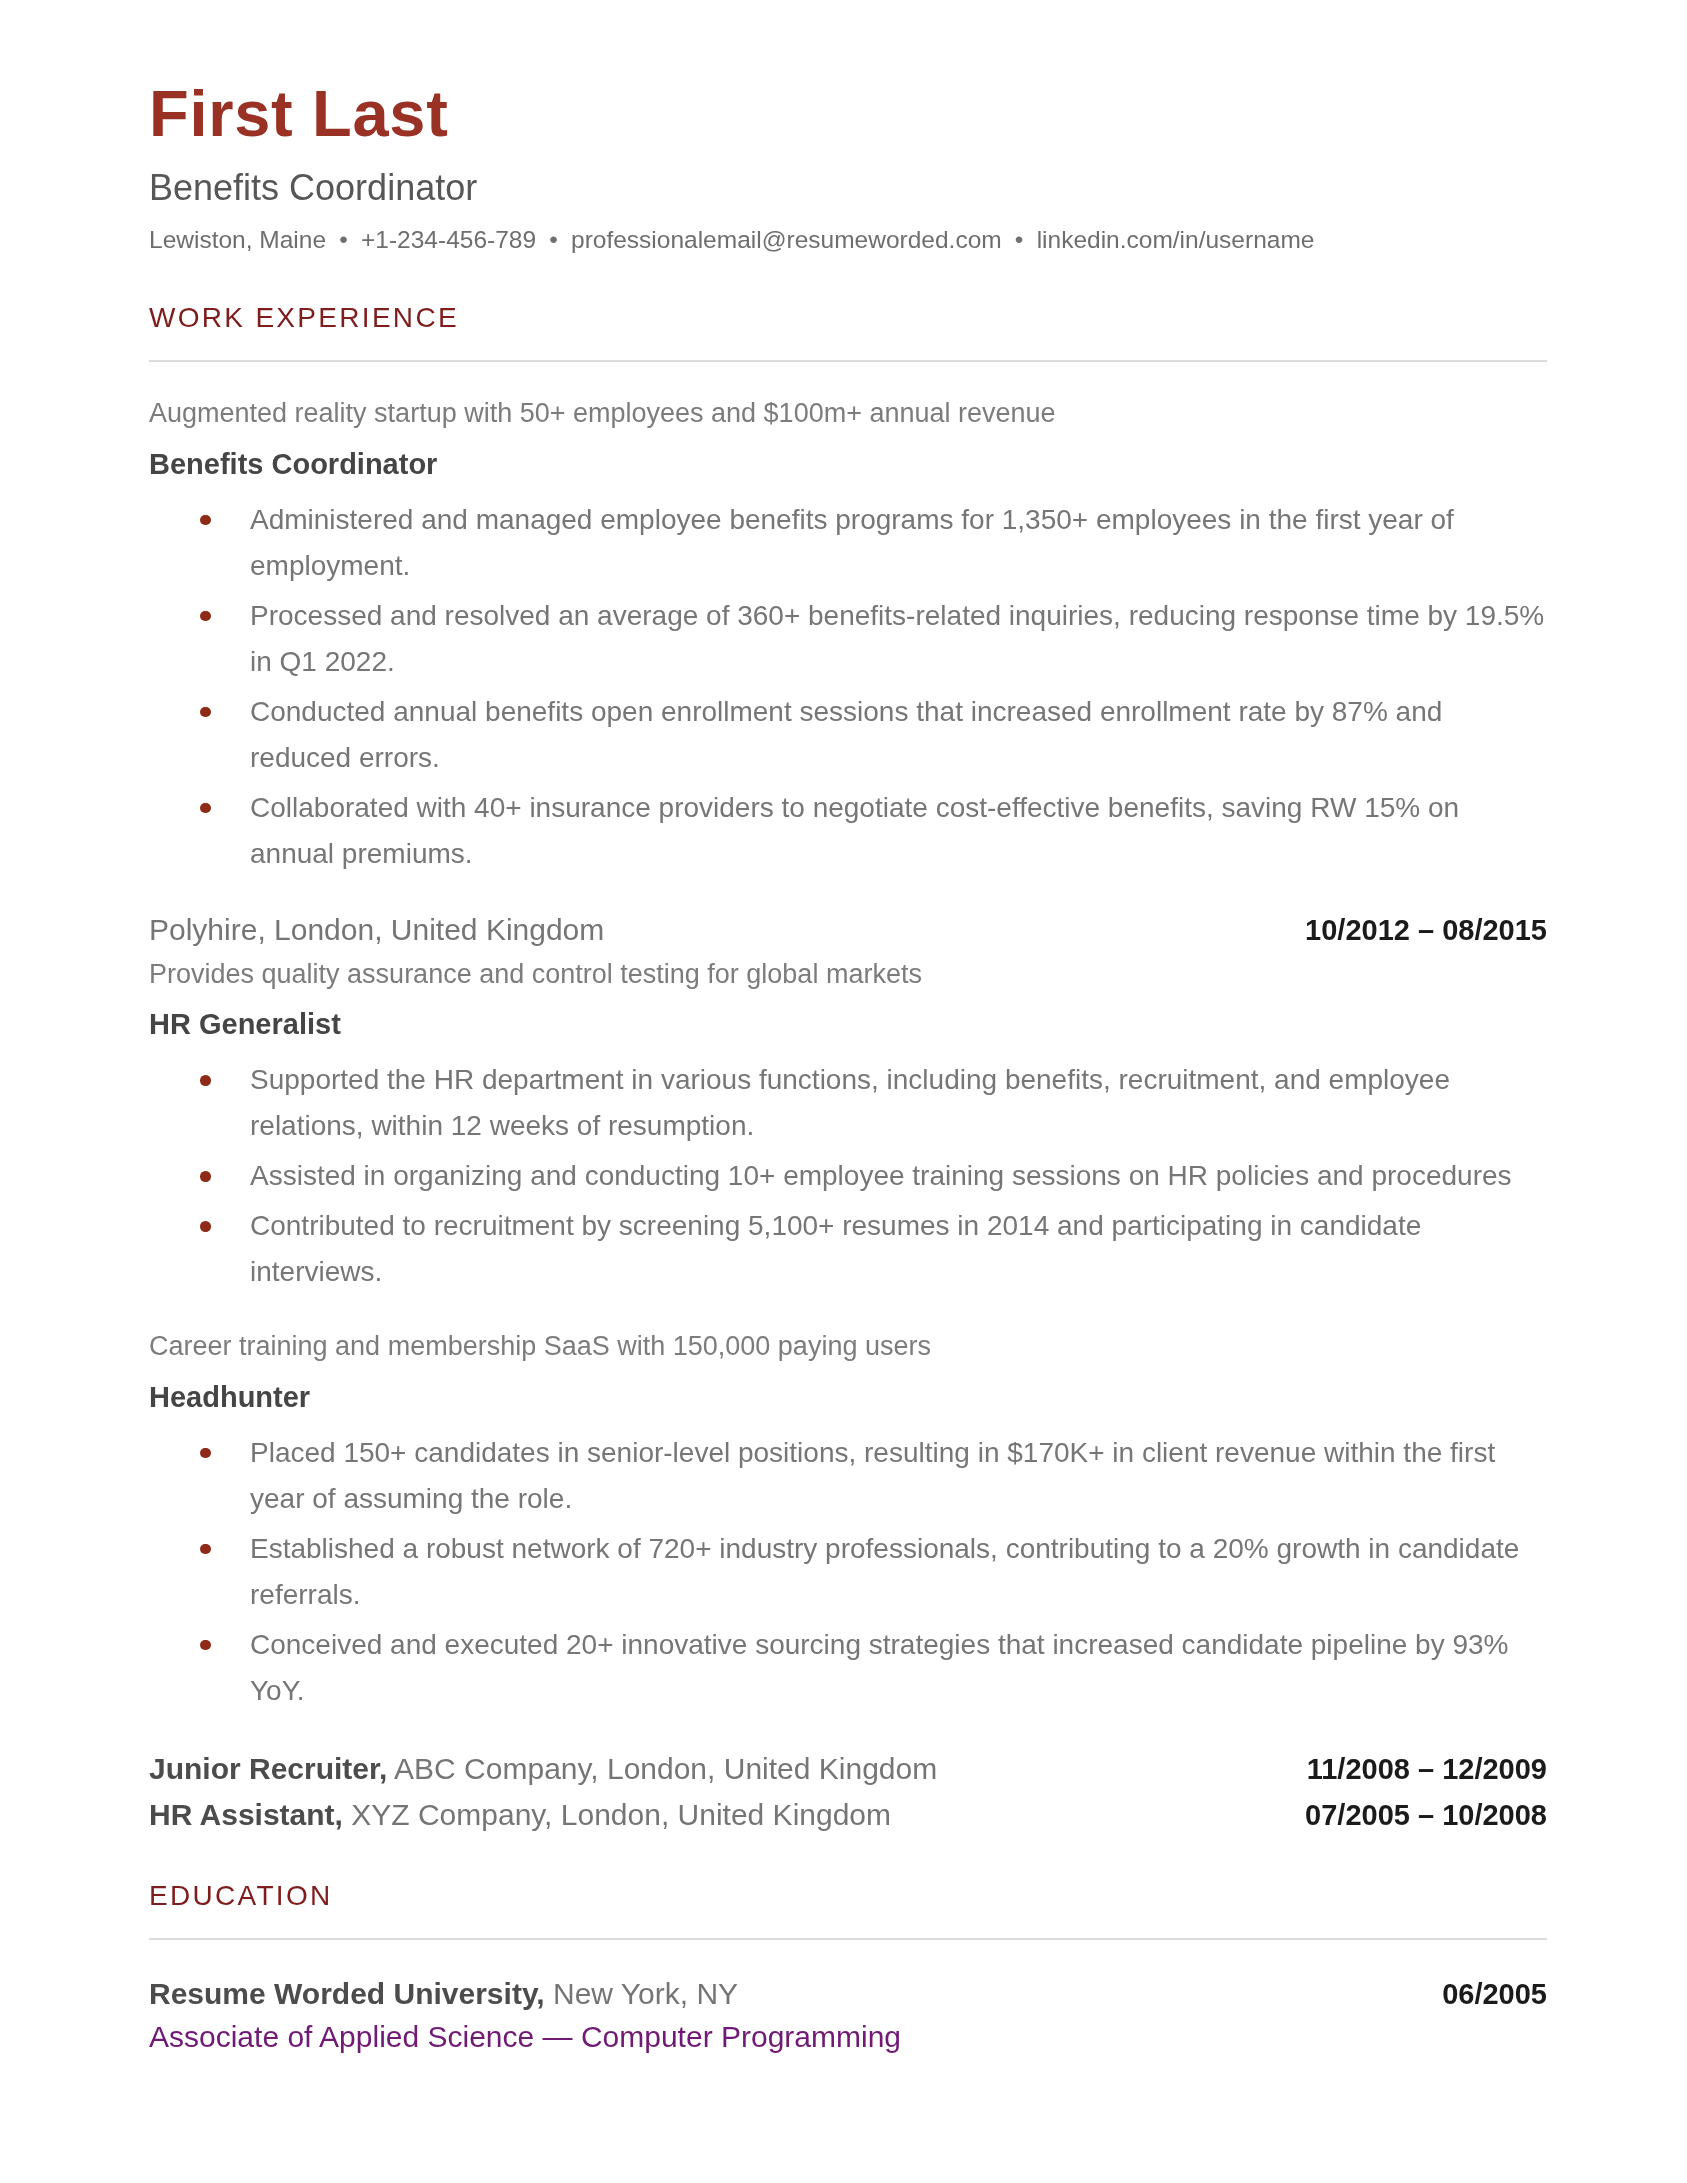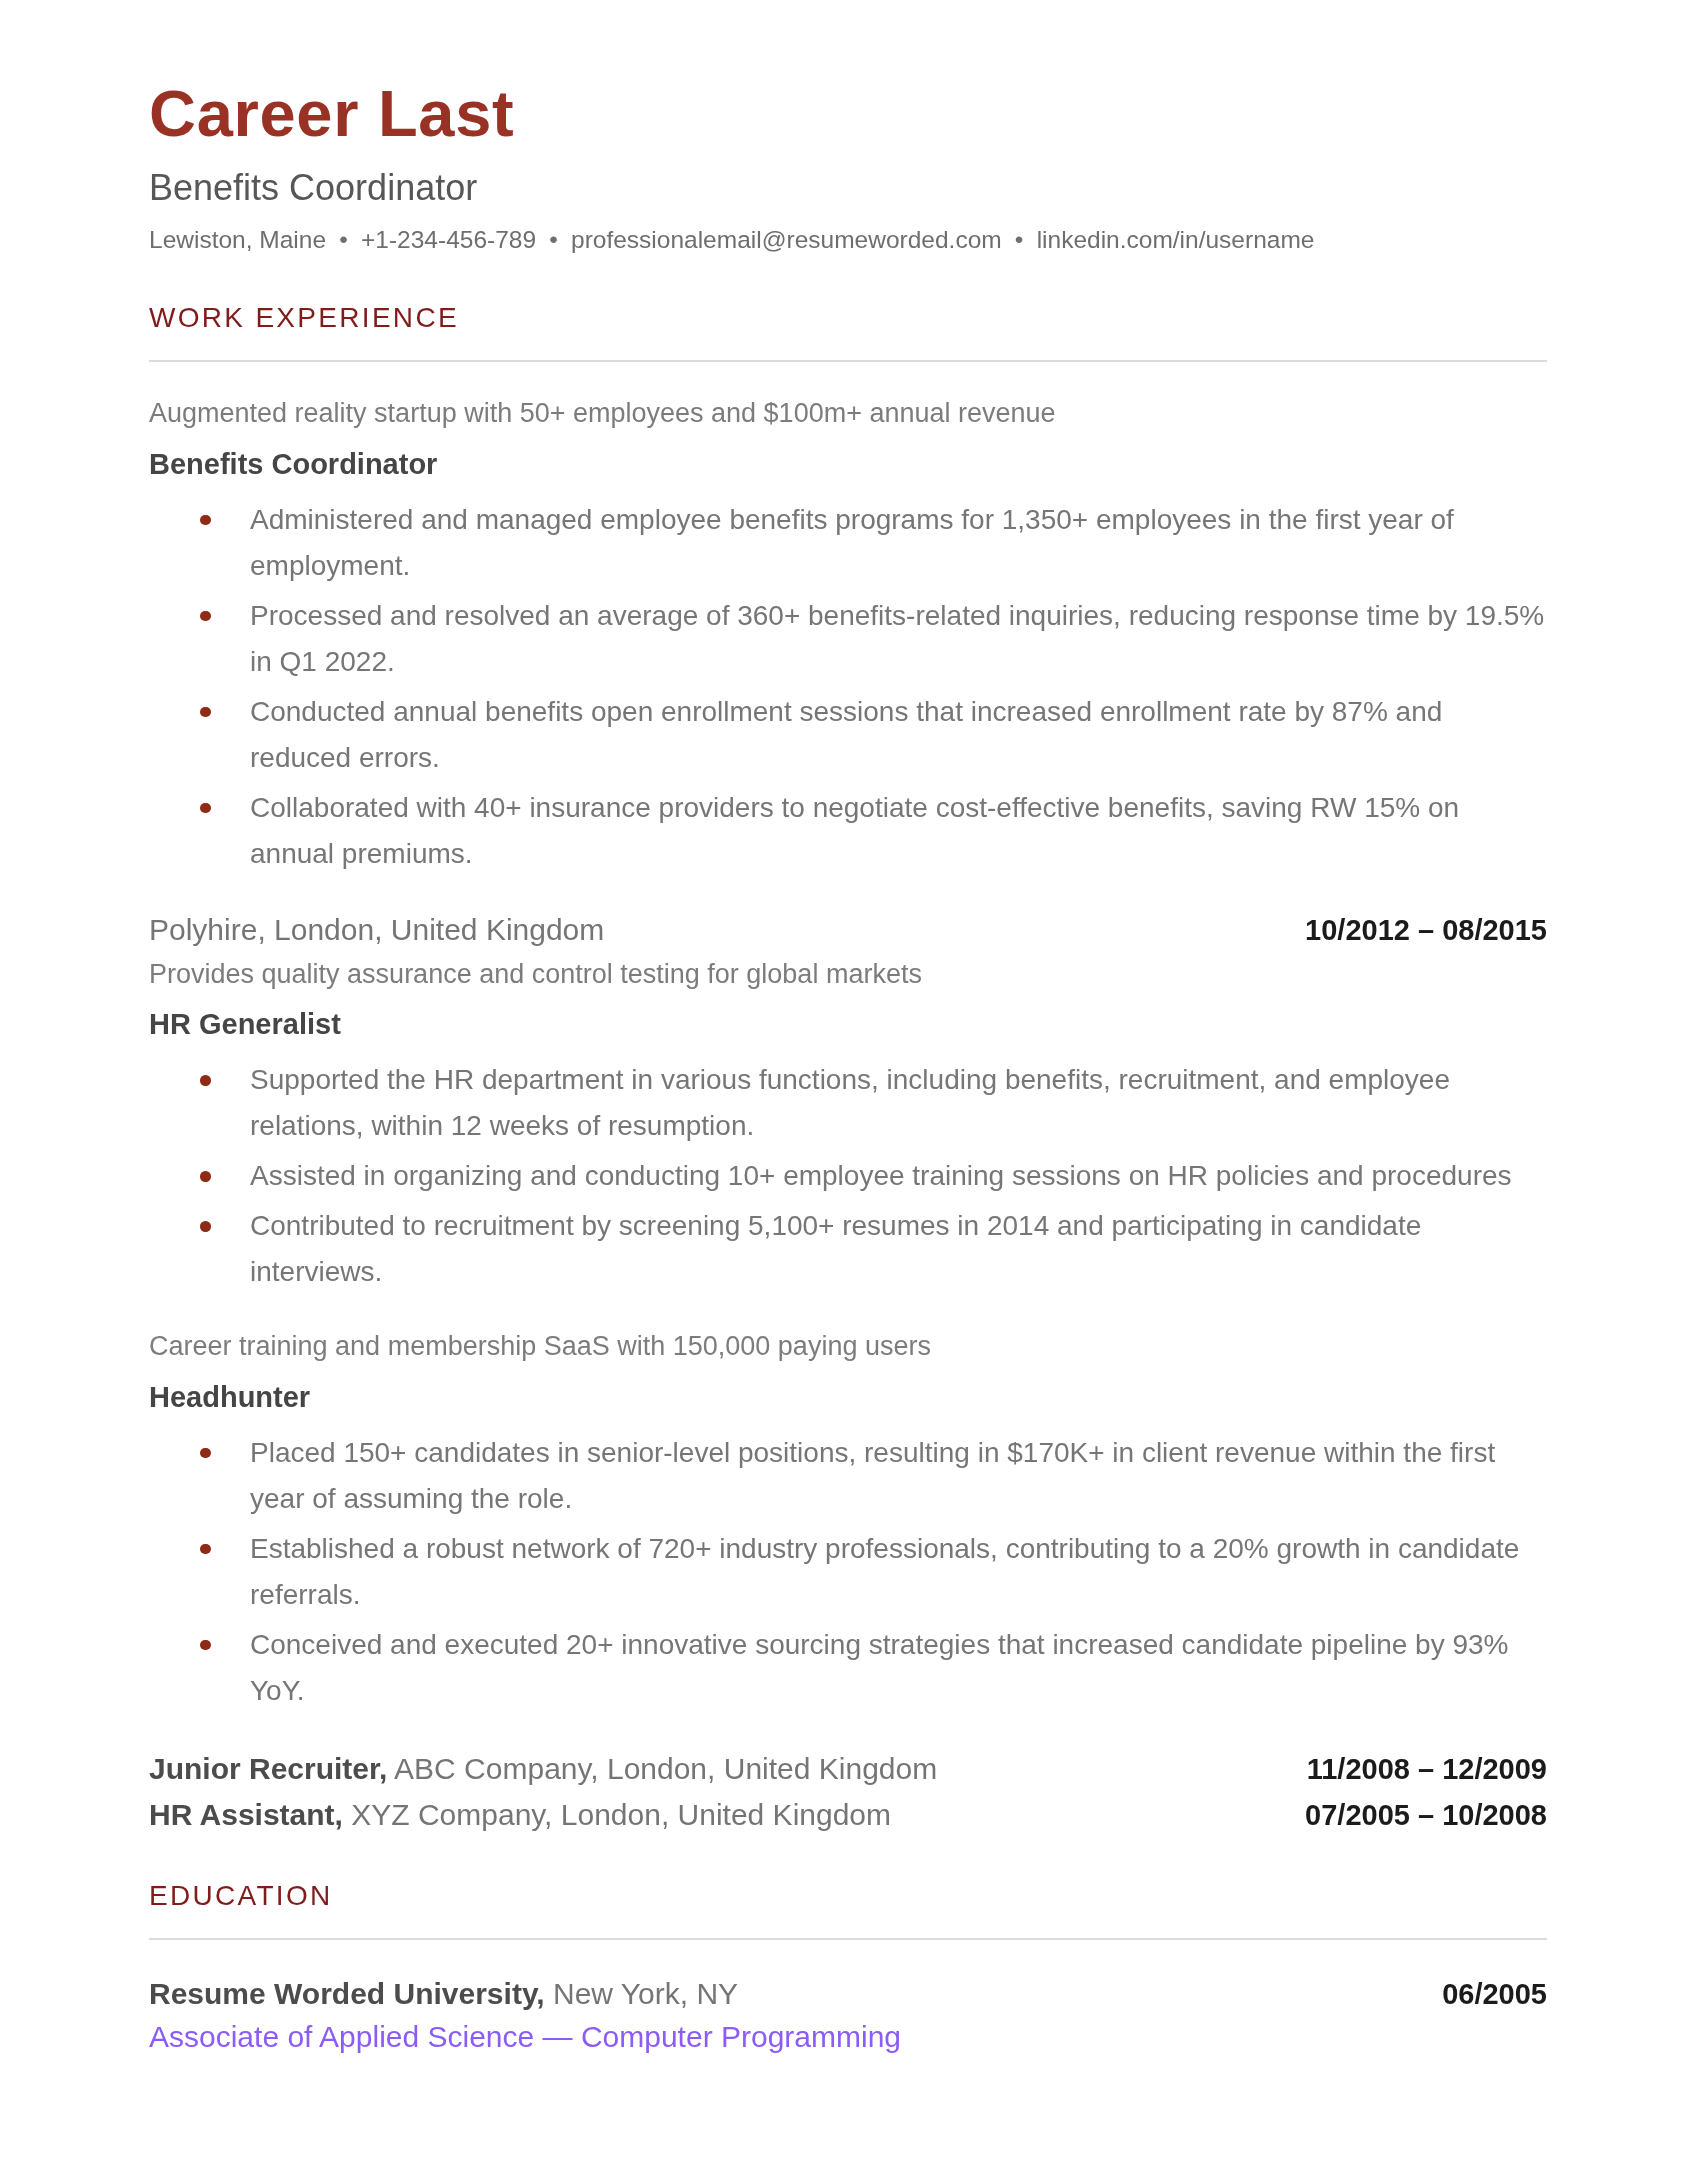--- a/index.html
+++ b/index.html
@@ -90,29 +90,29 @@
     background: #8E2A16;
   }
   
   .compact { margin-top: 38px; }
   .compact .row + .row { margin-top: 12px; }
   .compact .left { font-size: 30px; color: #757575; }
   .bold-label { font-weight: 700; color: #4C4C4C; }
   
   .edu-row { margin-top: 37px; }
   .school { font-size: 30px; color: #757575; }
-  .degree { margin-top: 9.3px; font-size: 30px; color: #8b5cf6; }
+  .degree { margin-top: 9.3px; font-size: 30px; color: #701a75; }
 </style>
 </head>
 <body>
 
 <div class="page">
 
   <header>
-    <h1 class="name">Career Last</h1>
+    <h1 class="name">First Last</h1>
     <div class="person-title">Benefits Coordinator</div>
     <div class="contact">
       <span>Lewiston, Maine</span><span class="sep">•</span><span>+1-234-456-789</span><span class="sep">•</span><span>professionalemail@resumeworded.com</span><span class="sep">•</span><span>linkedin.com/in/username</span>
     </div>
   </header>
 
   <section>
     <div class="section-heading">WORK EXPERIENCE</div>
     <div class="divider"></div>
 

